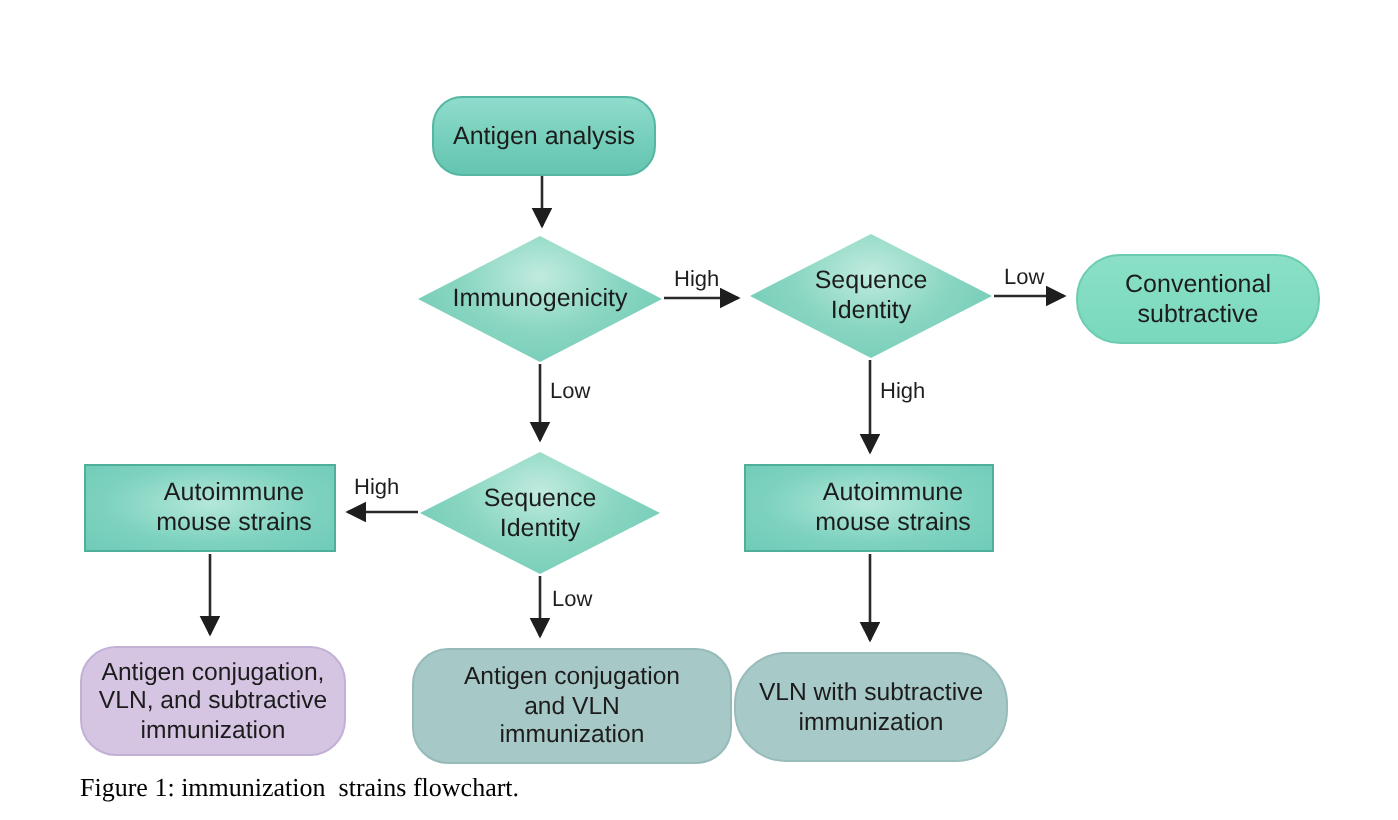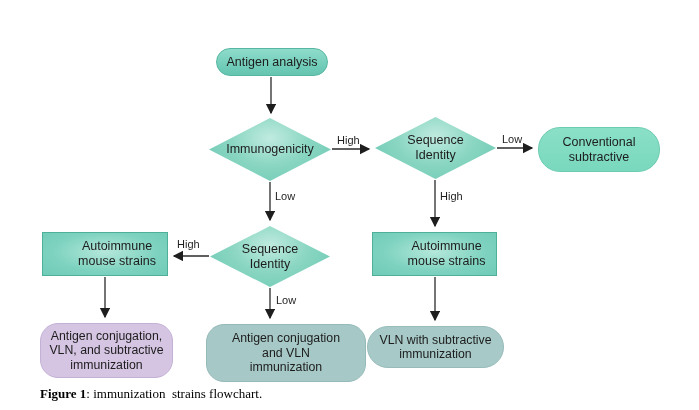--- a/index.html
+++ b/index.html
@@ -80,33 +80,33 @@
   }
   #caption {
     position: absolute;
     left: 40px;
     top: 386px;
     font-family: "Liberation Serif", serif;
     font-size: 13px;
     color: #000000;
     white-space: pre-wrap;
   }
-  #caption .cap-label { font-weight: bold; }
+  #caption .cap-label { font-weight: normal; }
 
   
-  #antigen-analysis        { left: 216px; top:  48px; width: 112px; height: 28px; }
+  #antigen-analysis        { left: 216px; top:  48px; width: 112px; height: 40px; }
   #immunogenicity          { left: 209px; top: 118px; width: 122px; height: 63px; }
   #sequence-identity-right { left: 375px; top: 117px; width: 121px; height: 62px; }
   #conventional-immunization { left: 538px; top: 127px; width: 122px; height: 45px; }
   #sequence-identity-left  { left: 210px; top: 226px; width: 120px; height: 61px; }
   #autoimmune-left         { left:  42px; top: 232px; width: 126px; height: 44px; }
   #autoimmune-right        { left: 372px; top: 232px; width: 125px; height: 44px; }
   #antigen-conj-vln-subtractive { left: 40px; top: 323px; width: 133px; height: 55px; }
   #antigen-conj-vln        { left: 206px; top: 324px; width: 160px; height: 58px; }
-  #vln-subtractive         { left: 367px; top: 326px; width: 137px; height: 42px; }
+  #vln-subtractive         { left: 367px; top: 326px; width: 137px; height: 55px; }
 
   
   #lbl-immunogenicity-high { left: 337px; top: 134px; }
   #lbl-seqright-low        { left: 502px; top: 133px; }
   #lbl-immunogenicity-low  { left: 275px; top: 190px; }
   #lbl-seqleft-high        { left: 177px; top: 238px; }
   #lbl-seqright-high       { left: 440px; top: 190px; }
   #lbl-seqleft-low         { left: 276px; top: 294px; }
 </style>
 </head>

